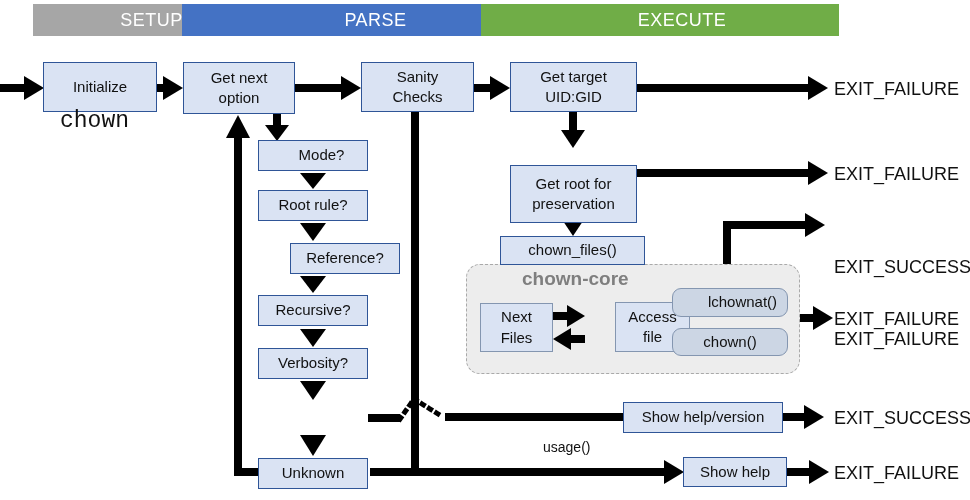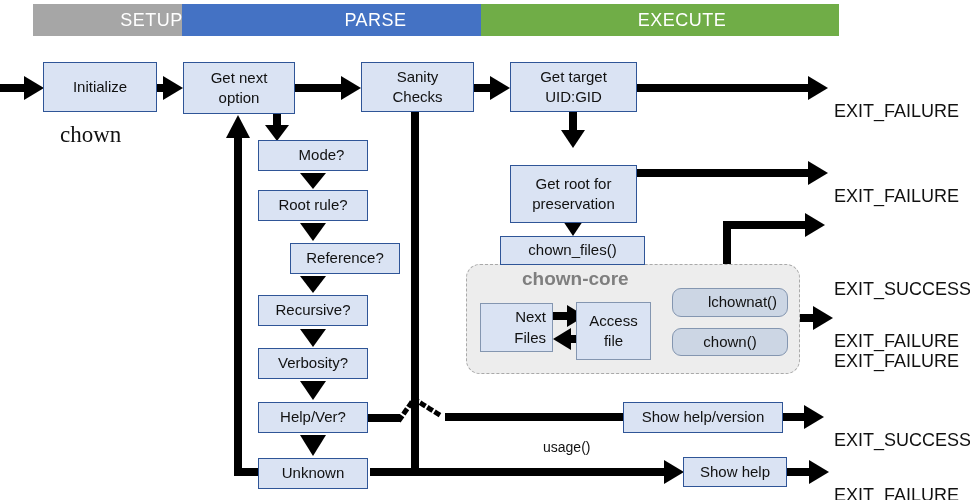--- a/index.html
+++ b/index.html
@@ -33,30 +33,30 @@
   .opt{left:258px;width:110px;height:31px;position:absolute;}
   #opt-0{top:140px;padding-left:28px;} #opt-1{top:190px;} #opt-2{top:243px;margin-left:32px;} #opt-3{top:295px;}
   #opt-4{top:348px;} #opt-5{top:402px;} #opt-6{top:458px;}
   
   #group-chown-core{position:absolute;z-index:1;left:466px;top:264px;width:334px;height:110px;
         background:var(--group-fill,#ededed);border:1.6px dashed var(--group-border,#a9a9a9);
         border-radius:14px;box-sizing:border-box;}
   #group-label{position:absolute;z-index:3;left:482px;top:268px;font-size:19px;font-weight:bold;
         color:var(--group-label,#7f7f7f);margin-left:40px;}
   .inner{border:1.4px solid var(--inner-border,#8496b0);}
-  #node-next-files{left:480px;top:303px;width:73px;height:49px;padding:0 6px;text-align:right;}
-  #node-access-file{left:576px;top:302px;width:75px;height:58px;padding:0 6px;}
+  #node-next-files{left:480px;top:303px;width:73px;height:49px;padding:0 6px;}
+  #node-access-file{left:615px;top:302px;width:75px;height:50px;padding:0 6px;}
   .pill{background:var(--button-fill,#ccd6e4);border-radius:9px;}
   #node-lchownat{left:672px;top:288px;width:116px;height:29px;padding-left:36px;}
   #node-chown-call{left:672px;top:328px;width:116px;height:28px;}
   
   .freetext{position:absolute;z-index:3;color:#111;}
-  #label-chown{left:60px;top:122px;font-family:Liberation Serif, serif;font-size:23px;}
+  #label-chown{left:60px;top:108px;font-family:Liberation Mono, monospace;font-size:23px;}
   #label-usage{left:543px;top:439px;font-size:14px;}
-  .exit{left:834px;font-size:18px;line-height:24px;white-space:pre;margin-top:22px;}
+  .exit{left:834px;font-size:18px;line-height:24px;white-space:pre;}
   #exit-0{top:77px;} #exit-1{top:162px;} #exit-pair{top:207px;}
   #exit-4{top:307px;} #exit-5{top:406px;} #exit-6{top:461px;}
 </style>
 </head>
 <body>
 
 <div id="stage">
 
   <div class="phase" id="phase-setup">SETUP</div>
   <div class="phase" id="phase-parse">PARSE</div>
@@ -137,21 +137,20 @@
   <div class="node" id="node-get-root">Get root for preservation</div>
   <div class="node" id="node-chown-files">chown_files()</div>
   <div class="node" id="node-show-help-version">Show help/version</div>
   <div class="node" id="node-show-help">Show help</div>
 
   <div class="node opt" id="opt-0">Mode?</div>
   <div class="node opt" id="opt-1">Root rule?</div>
   <div class="node opt" id="opt-2">Reference?</div>
   <div class="node opt" id="opt-3">Recursive?</div>
   <div class="node opt" id="opt-4">Verbosity?</div>
-  <div class="node opt" id="opt-5">Help/Ver?</div>
   <div class="node opt" id="opt-6">Unknown</div>
 
   <div id="group-label">chown-core</div>
   <div class="node inner" id="node-next-files">Next Files</div>
   <div class="node inner" id="node-access-file">Access file</div>
   <div class="node inner pill" id="node-lchownat">lchownat()</div>
   <div class="node inner pill" id="node-chown-call">chown()</div>
 
   <div class="freetext" id="label-chown">chown</div>
   <div class="freetext" id="label-usage">usage()</div>

